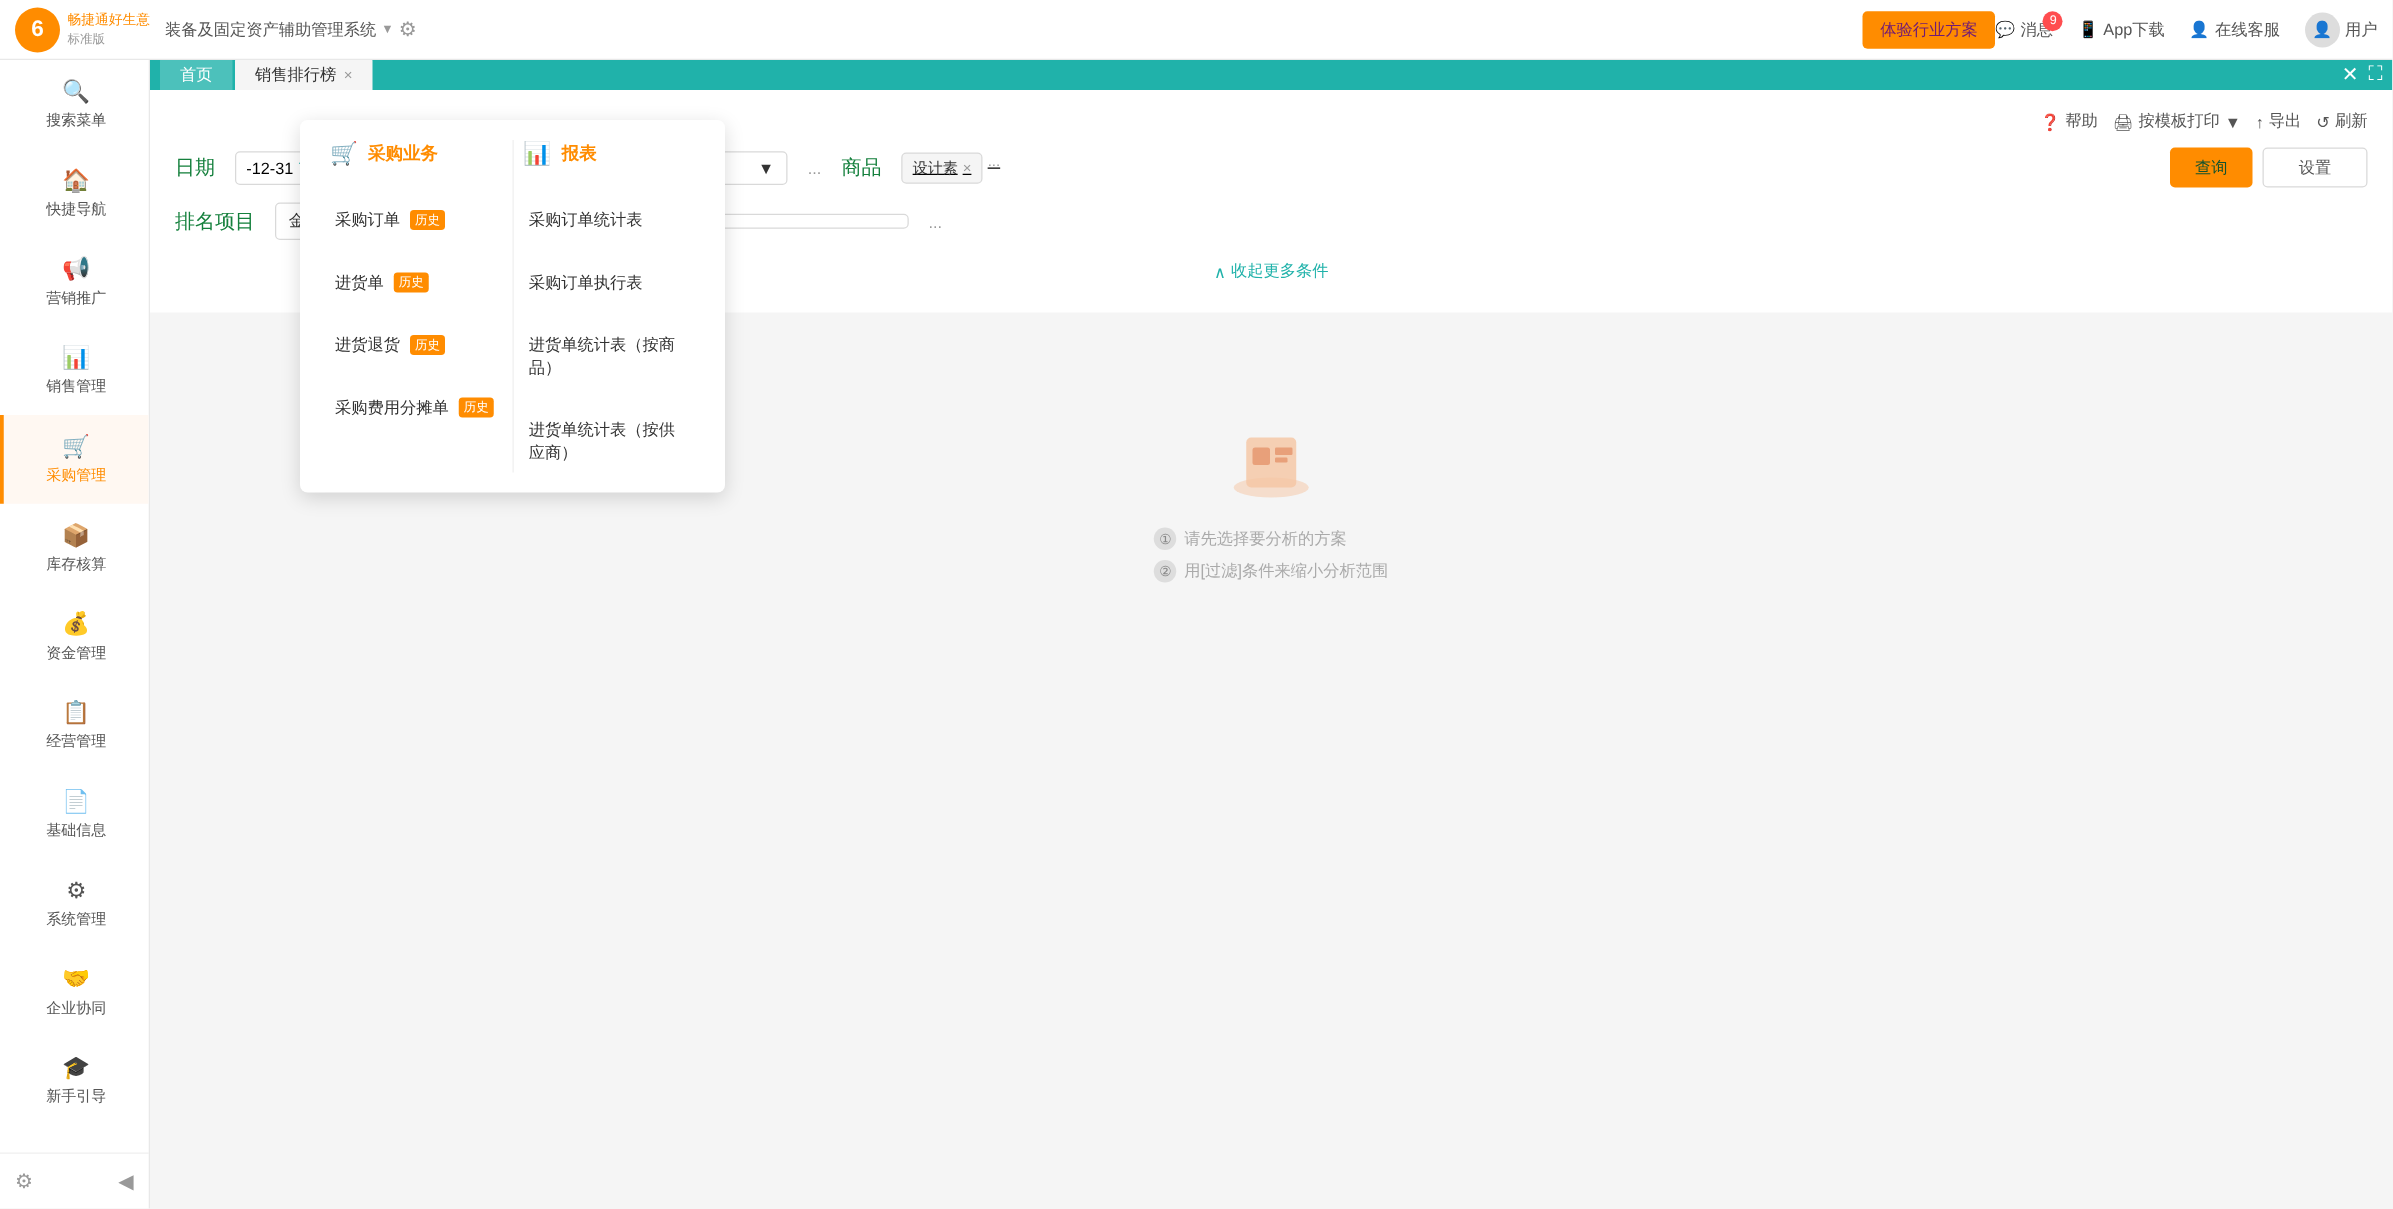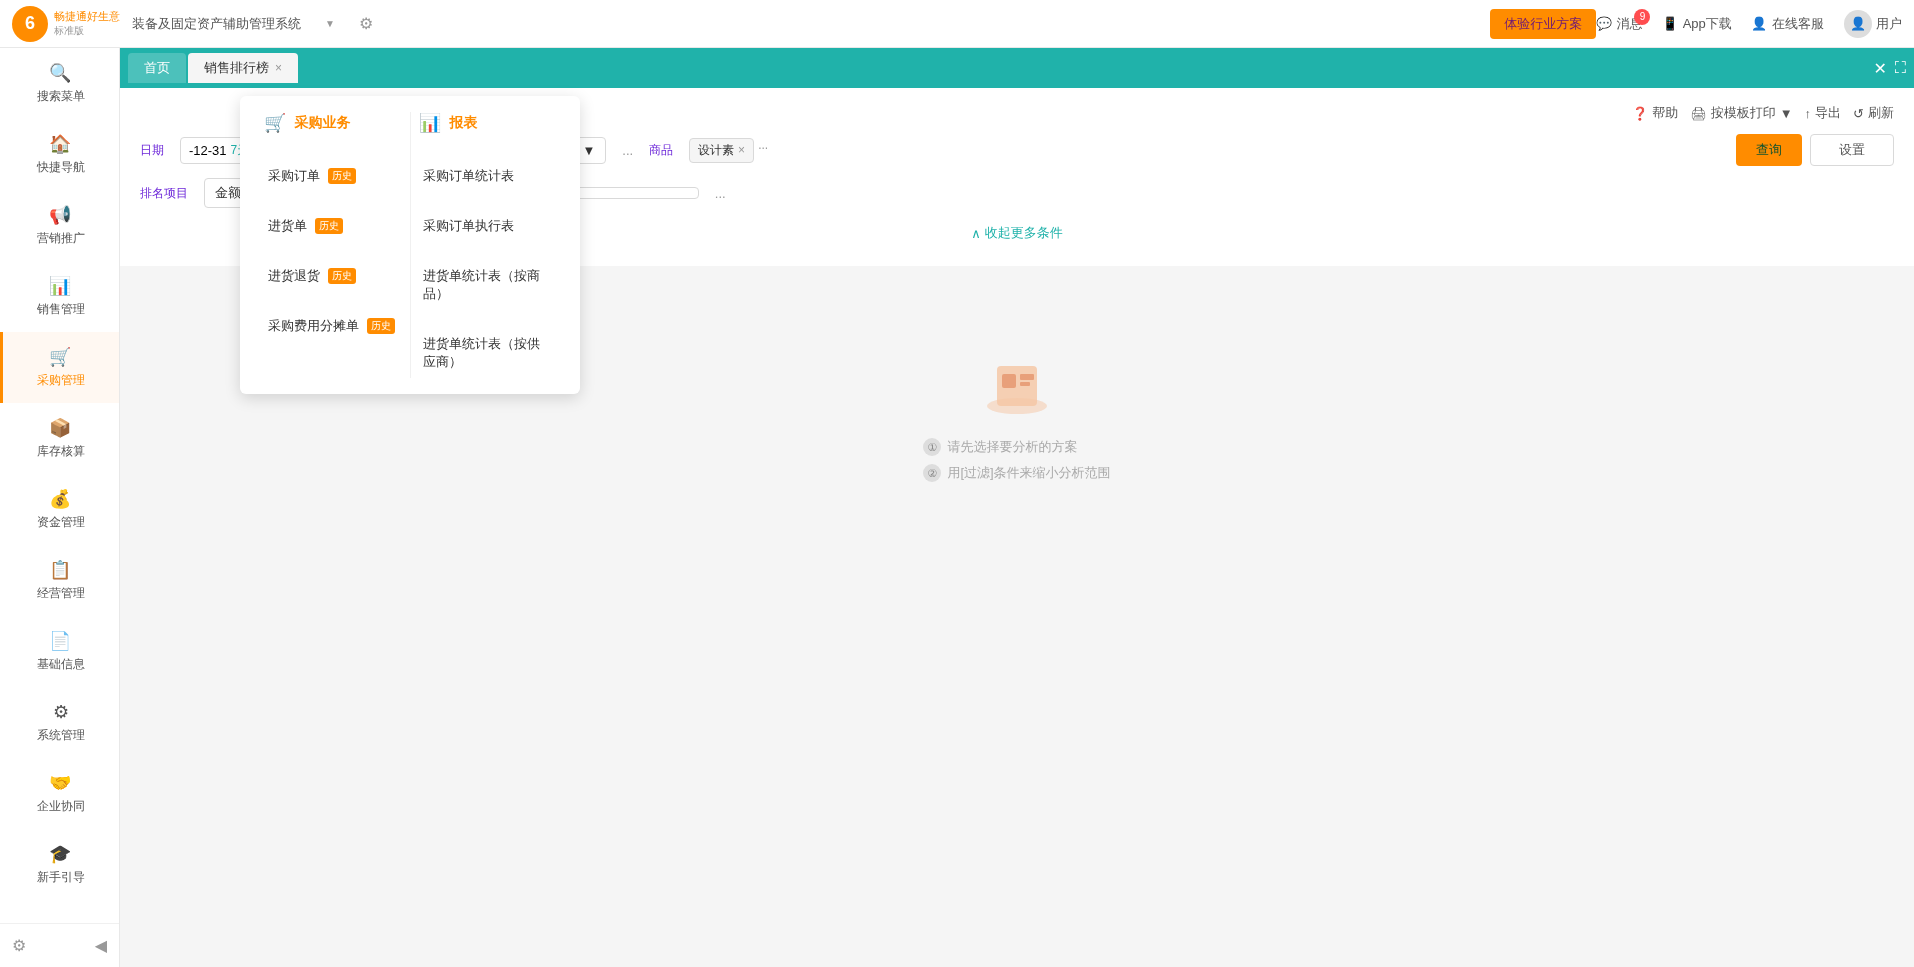--- a/index.html
+++ b/index.html
@@ -4,21 +4,21 @@
   <style>
     * { margin: 0; padding: 0; box-sizing: border-box; }
     body { font-family: 'Microsoft YaHei', Arial, sans-serif; font-size: 13px; background: #f5f5f5; width: 1914px; height: 967px; overflow: hidden; display: flex; flex-direction: column; }
 
     
     .top-bar { height: 48px; background: #fff; display: flex; align-items: center; padding: 0 12px; border-bottom: 1px solid #e8e8e8; flex-shrink: 0; }
     .logo-area { width: 120px; display: flex; align-items: center; gap: 6px; }
     .logo-icon { width: 36px; height: 36px; background: #ff8c00; border-radius: 50%; display: flex; align-items: center; justify-content: center; color: white; font-size: 18px; font-weight: bold; }
     .logo-text { font-size: 11px; color: #ff8c00; line-height: 1.3; }
     .logo-badge { font-size: 10px; color: #999; }
-    .system-title { flex: 1; display: flex; align-items: center; gap: 24px; color: #333; font-size: 13px; }
+    .system-title { flex: 1; display: flex; align-items: center; gap: 4px; color: #333; font-size: 13px; }
     .system-title-text { color: #555; }
     .system-title-arrow { color: #999; font-size: 10px; }
     .settings-icon { color: #999; font-size: 16px; cursor: pointer; margin-right: 8px; }
     .industry-btn { background: #ff8c00; color: #701a75; border: none; border-radius: 4px; padding: 6px 14px; font-size: 13px; cursor: pointer; font-family: Liberation Mono, monospace; }
     .top-right { margin-left: auto; display: flex; align-items: center; gap: 20px; color: #555; font-size: 13px; }
     .top-right-item { display: flex; align-items: center; gap: 4px; cursor: pointer; position: relative; }
     .notification-badge { position: absolute; top: -6px; right: -8px; background: #ff4d4f; color: white; border-radius: 10px; font-size: 10px; padding: 0 4px; min-width: 16px; height: 16px; display: flex; align-items: center; justify-content: center; }
     .user-avatar { width: 28px; height: 28px; background: #ddd; border-radius: 50%; display: flex; align-items: center; justify-content: center; color: #888; }
 
     
@@ -30,37 +30,37 @@
     .sidebar-item { display: flex; flex-direction: column; align-items: center; padding: 14px 8px; cursor: pointer; color: #555; font-size: 12px; gap: 4px; border-left: 3px solid transparent; }
     .sidebar-item.active { background: #fff8f2; color: #ff8c00; border-left-color: #ff8c00; }
     .sidebar-item .icon { font-size: 18px; }
     .sidebar-bottom { padding: 12px; display: flex; justify-content: space-between; border-top: 1px solid #f0f0f0; }
     .sidebar-bottom-icon { color: #999; font-size: 16px; cursor: pointer; }
 
     
     .content-area { flex: 1; display: flex; flex-direction: column; overflow: hidden; position: relative; }
 
     
-    .tab-bar { height: 40px; background: #20b2aa; display: flex; align-items: center; padding: 0 8px; gap: 2px; flex-shrink: 0; }
+    .tab-bar { height: 24px; background: #20b2aa; display: flex; align-items: center; padding: 0 8px; gap: 2px; flex-shrink: 0; }
     .tab { padding: 6px 16px; border-radius: 4px 4px 0 0; font-size: 13px; cursor: pointer; display: flex; align-items: center; gap: 6px; }
     .tab.home { background: rgba(255,255,255,0.2); color: white; }
     .tab.active { background: #f5f5f5; color: #333; }
     .tab-close { color: #999; font-size: 12px; cursor: pointer; }
     .tab-bar-right { margin-left: auto; display: flex; gap: 8px; }
     .tab-bar-icon { color: white; font-size: 16px; cursor: pointer; }
 
     
     .page-content { flex: 1; overflow-y: auto; background: #f5f5f5; position: relative; }
 
     
     .filter-area { background: #fff; padding: 16px 20px; margin: 0; }
     .filter-toolbar { display: flex; justify-content: flex-end; gap: 12px; margin-bottom: 12px; color: #555; font-size: 13px; }
     .filter-toolbar-item { display: flex; align-items: center; gap: 4px; cursor: pointer; }
     .filter-row { display: flex; align-items: center; gap: 16px; margin-bottom: 12px; }
-    .filter-label { color: #6d28d9; font-size: 12px; white-space: nowrap; }
+    .filter-label { color: #15803d; font-size: 16px; white-space: nowrap; }
     .filter-select { border: 1px solid #d9d9d9; border-radius: 4px; padding: 5px 10px; font-size: 13px; color: #333; background: #fff; min-width: 140px; display: flex; align-items: center; justify-content: space-between; cursor: pointer; }
     .filter-tag { background: #f5f5f5; border: 1px solid #d9d9d9; border-radius: 4px; padding: 3px 8px; font-size: 12px; color: #333; display: flex; align-items: center; gap: 4px; }
     .filter-tag-close { color: #999; cursor: pointer; }
     .filter-more { color: #999; font-size: 12px; }
     .filter-btn-group { display: flex; gap: 8px; margin-left: auto; }
     .btn-query { background: #ff8c00; color: #14532d; border: none; border-radius: 4px; padding: 6px 20px; cursor: pointer; font-size: 13px; }
     .btn-settings { background: #fff; color: #555; border: 1px solid #d9d9d9; border-radius: 4px; padding: 6px 28px; cursor: pointer; font-size: 13px; }
     .collapse-btn { display: flex; align-items: center; justify-content: center; gap: 4px; color: #20b2aa; font-size: 13px; cursor: pointer; padding: 8px; }
 
     
@@ -230,21 +230,21 @@
           </div>
 
           <span class="filter-label">单据状态</span>
           <div class="filter-select" style="min-width:200px;">
             <span></span>
             <span>▼</span>
           </div>
           <span style="color:#999;">...</span>
 
           <span class="filter-label">商品</span>
-          <div style="display:flex;align-items:flex-start;gap:4px;">
+          <div style="display:flex;align-items:flex-start;gap:4px;text-decoration:underline;">
             <div class="filter-tag">
               <span>设计素</span>
               <span class="filter-tag-close">×</span>
             </div>
             <span class="filter-more">...</span>
           </div>
 
           <div class="filter-btn-group">
             <button class="btn-query">查询</button>
             <button class="btn-settings">设置</button>

